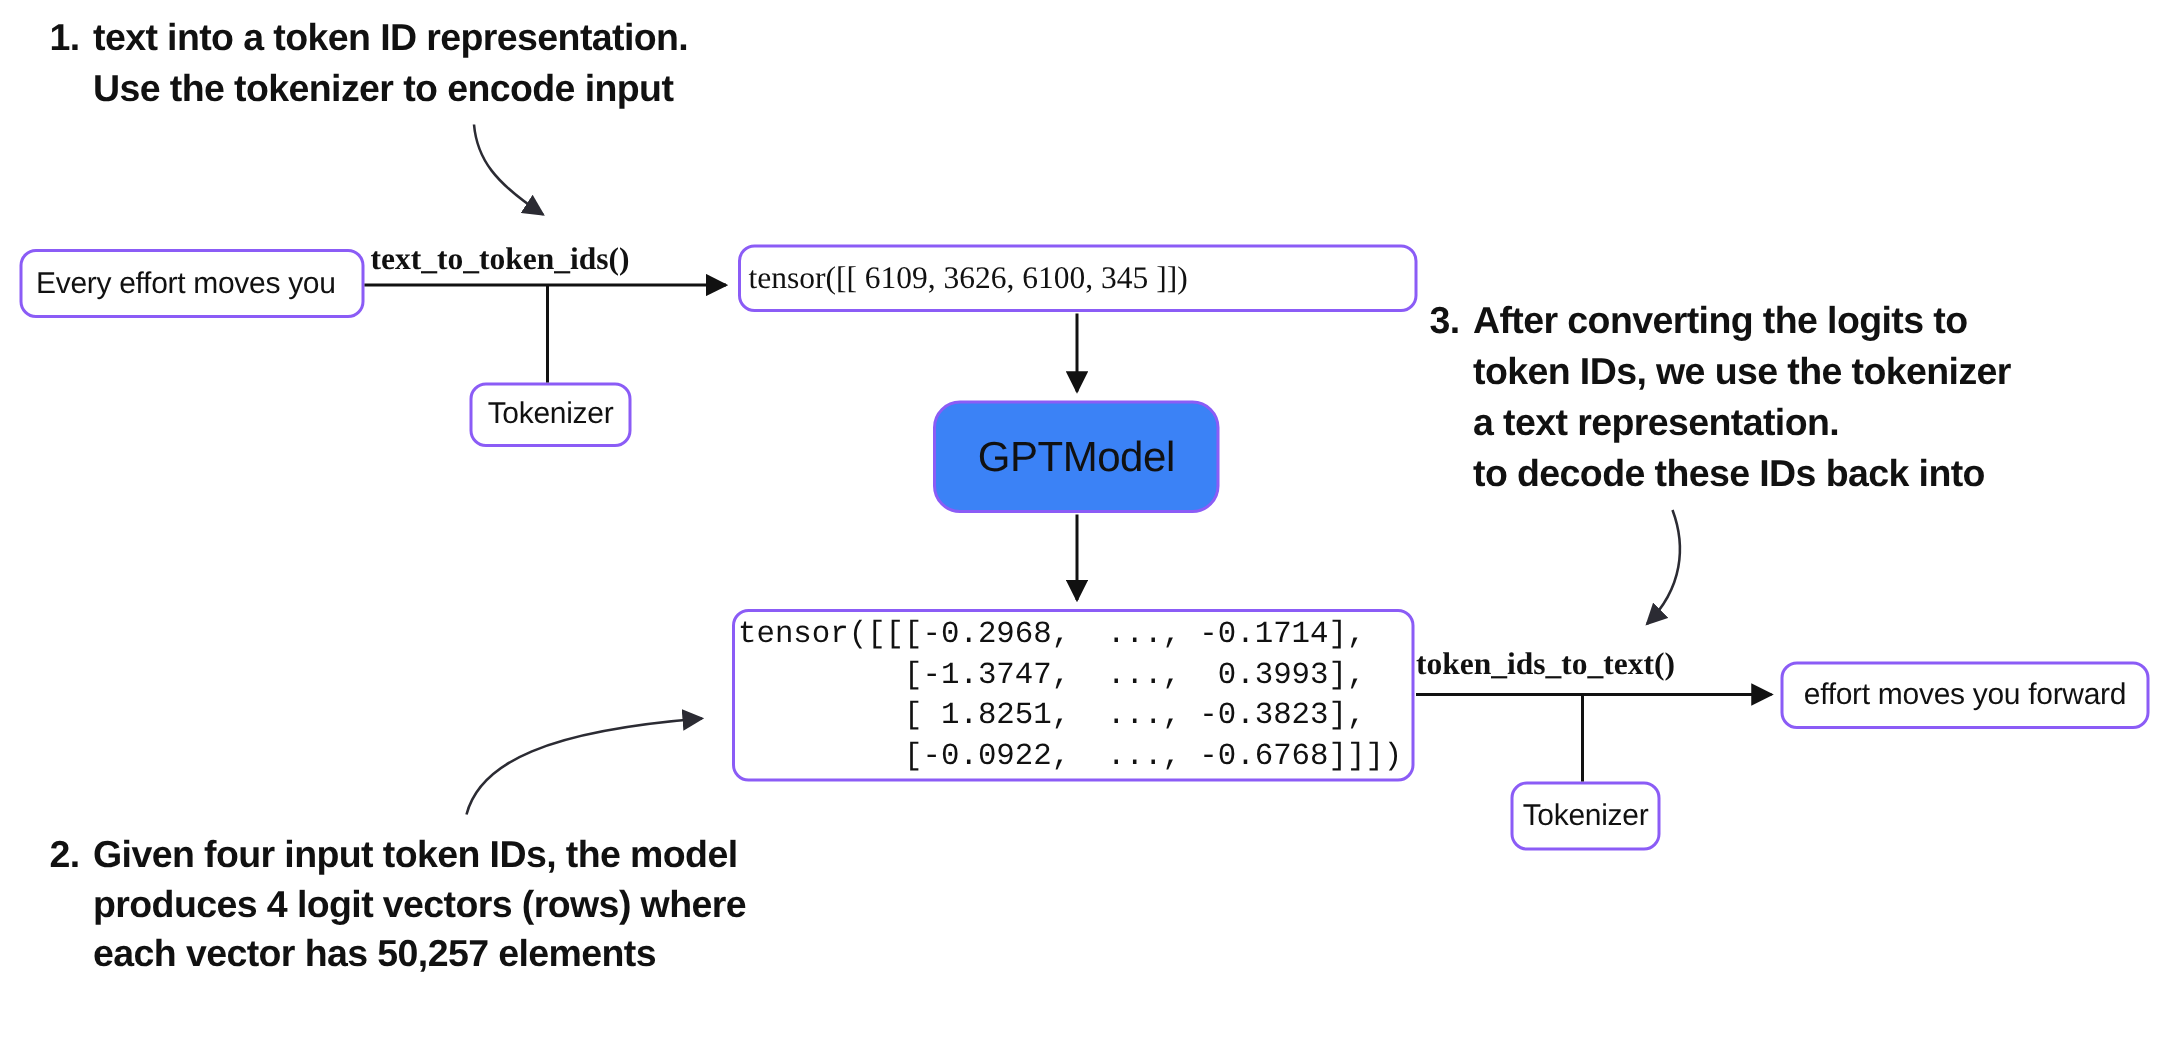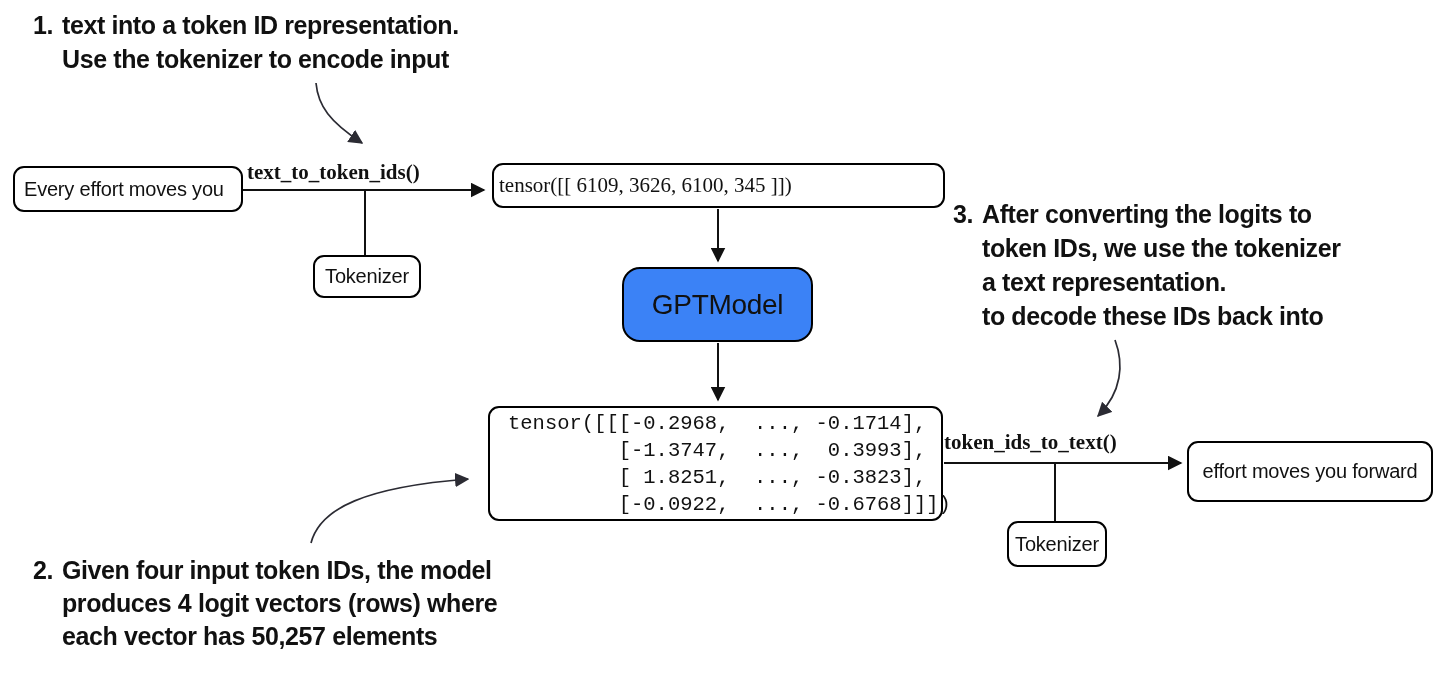--- a/index.html
+++ b/index.html
@@ -8,21 +8,21 @@
     width:1440px;height:699px;
     background:#ffffff;
     font-family:"Liberation Sans",sans-serif;
     color:#111111;
     overflow:hidden;
   }
   .box{
     position:absolute;
     box-sizing:border-box;
     background:#ffffff;
-    border:2px solid #000000;
+    border:2px solid #8b5cf6;
     border-radius:11px;
     display:flex;
     align-items:center;
   }
   .sans-node{font-size:20px;letter-spacing:-0.2px;}
   .center{justify-content:center;}
   .code{font-family:"Liberation Mono","DejaVu Sans Mono",monospace;}
   .model-box{
     border-radius:18px;
     justify-content:center;
@@ -37,21 +37,21 @@
     line-height:25px;
     white-space:nowrap;
   }
   .tensor1d{font-size:21px;white-space:pre;padding-left:5px;}
   .logits{
     flex-direction:column;
     align-items:flex-start;
     justify-content:center;
     font-size:20.5px;
     line-height:27px;
-    padding-left:18px;
+    padding-left:2px;
   }
   .logits div{white-space:pre;}
   .annotation{
     position:absolute;
     display:flex;
     font-weight:bold;
     font-size:25px;
     line-height:34px;
     letter-spacing:-0.4px;
     color:#111111;
@@ -119,21 +119,21 @@
     <div>         [ 1.8251,  ..., -0.3823],</div>
     <div>         [-0.0922,  ..., -0.6768]]])</div>
   </div>
 
   <div class="fn-label" style="left:944px;top:430px;">token_ids_to_text()</div>
 
   <div class="box sans-node center" style="left:1007px;top:521px;width:100px;height:46px;">
     <span>Tokenizer</span>
   </div>
 
-  <div class="box sans-node center" style="left:1187px;top:441px;width:246px;height:61px;">
+  <div class="box sans-node center" style="left:1187px;top:441px;width:246px;height:45px;">
     <span>effort moves you forward</span>
   </div>
 
   <svg id="svg-overlay" width="1440" height="699" viewBox="0 0 1440 699">
     <defs>
       <marker id="head-flow" viewBox="0 0 10 10" refX="9" refY="5" markerWidth="7.5" markerHeight="7.5" orient="auto-start-reverse">
         <path d="M0,0 L10,5 L0,10 z" fill="#111111"></path>
       </marker>
       <marker id="head-ann" viewBox="0 0 10 10" refX="9" refY="5" markerWidth="8.5" markerHeight="8.5" orient="auto-start-reverse">
         <path d="M0,0 L10,5 L0,10 z" fill="#2b2b33"></path>

